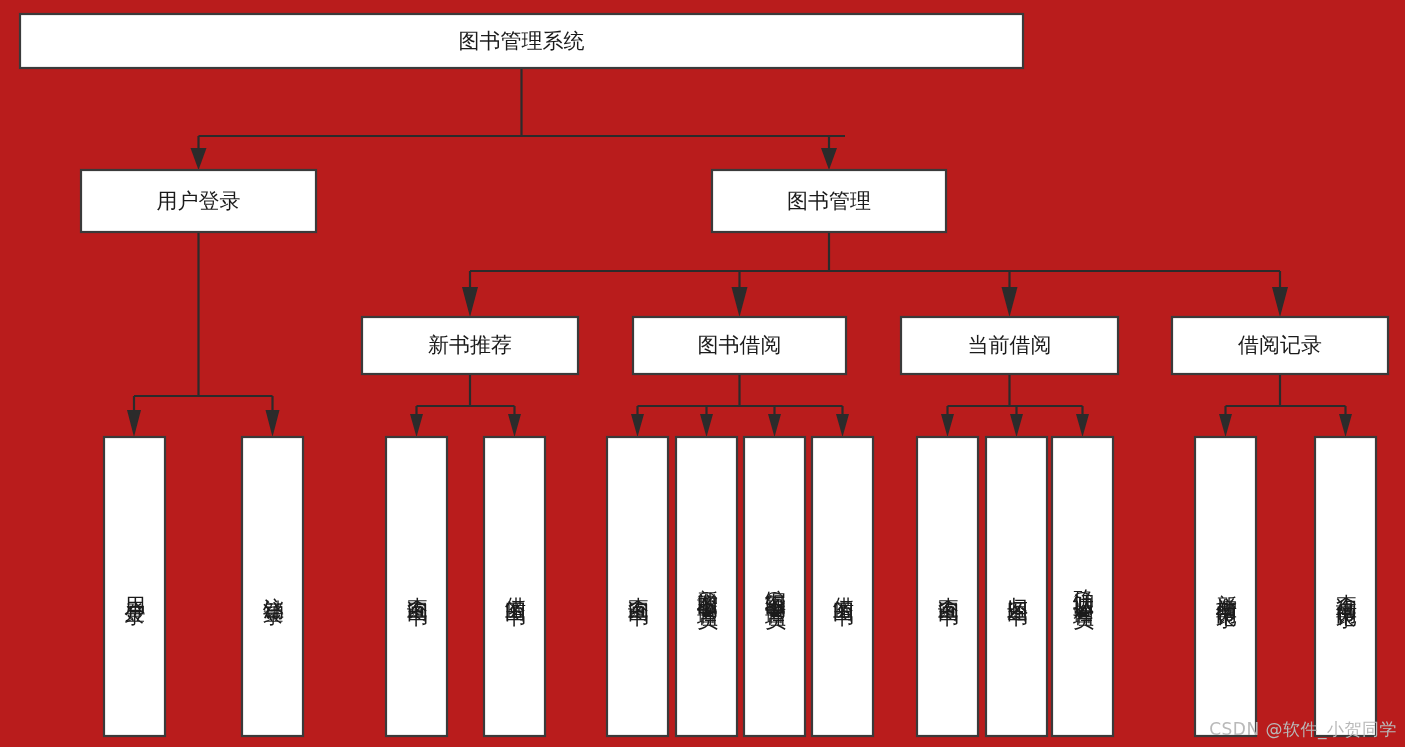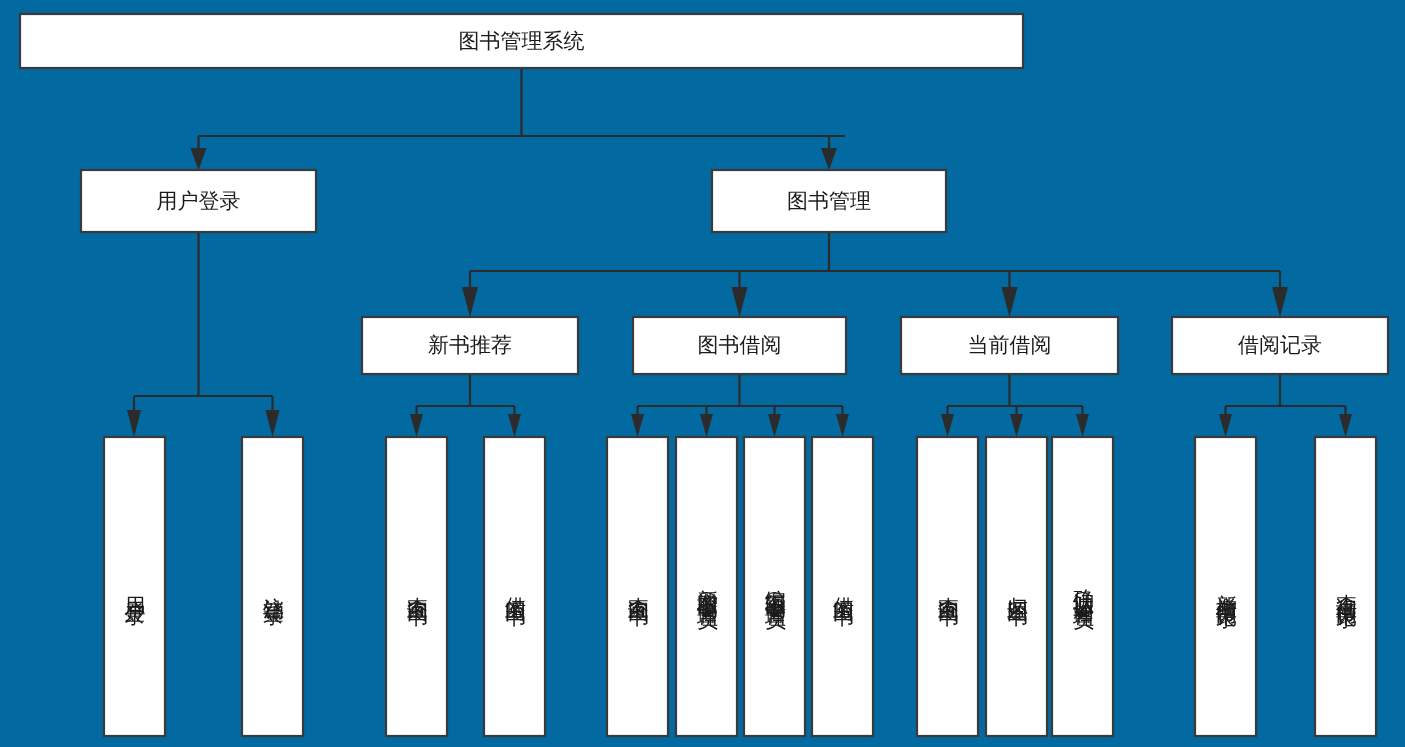--- a/index.html
+++ b/index.html
@@ -11,21 +11,21 @@
     width: 1405px;
     height: 747px;
     font-family: "DejaVu Sans", "Liberation Sans", sans-serif;
     overflow: hidden;
     position: relative;
   }
   #diagram-root {
     position: relative;
     width: 1405px;
     height: 747px;
-    background: #0369a1;
+    background: #b91c1c;
   }
   svg#flow {
     position: absolute;
     left: 0;
     top: 0;
     width: 1405px;
     height: 747px;
     display: block;
   }
   .node-box {
@@ -236,14 +236,15 @@
       <text class="node-label-v" x="1225.5" y="586">新增借阅记录</text>
     </g>
 
     <g>
       <rect class="node-box" x="1315" y="437" width="61" height="299"></rect>
       <text class="node-label-v" x="1345.5" y="586">查询借阅记录</text>
     </g>
 
   </svg>
 
+  <div class="watermark">CSDN @软件_小贺同学</div>
 
 </div>
 
 </body></html>

